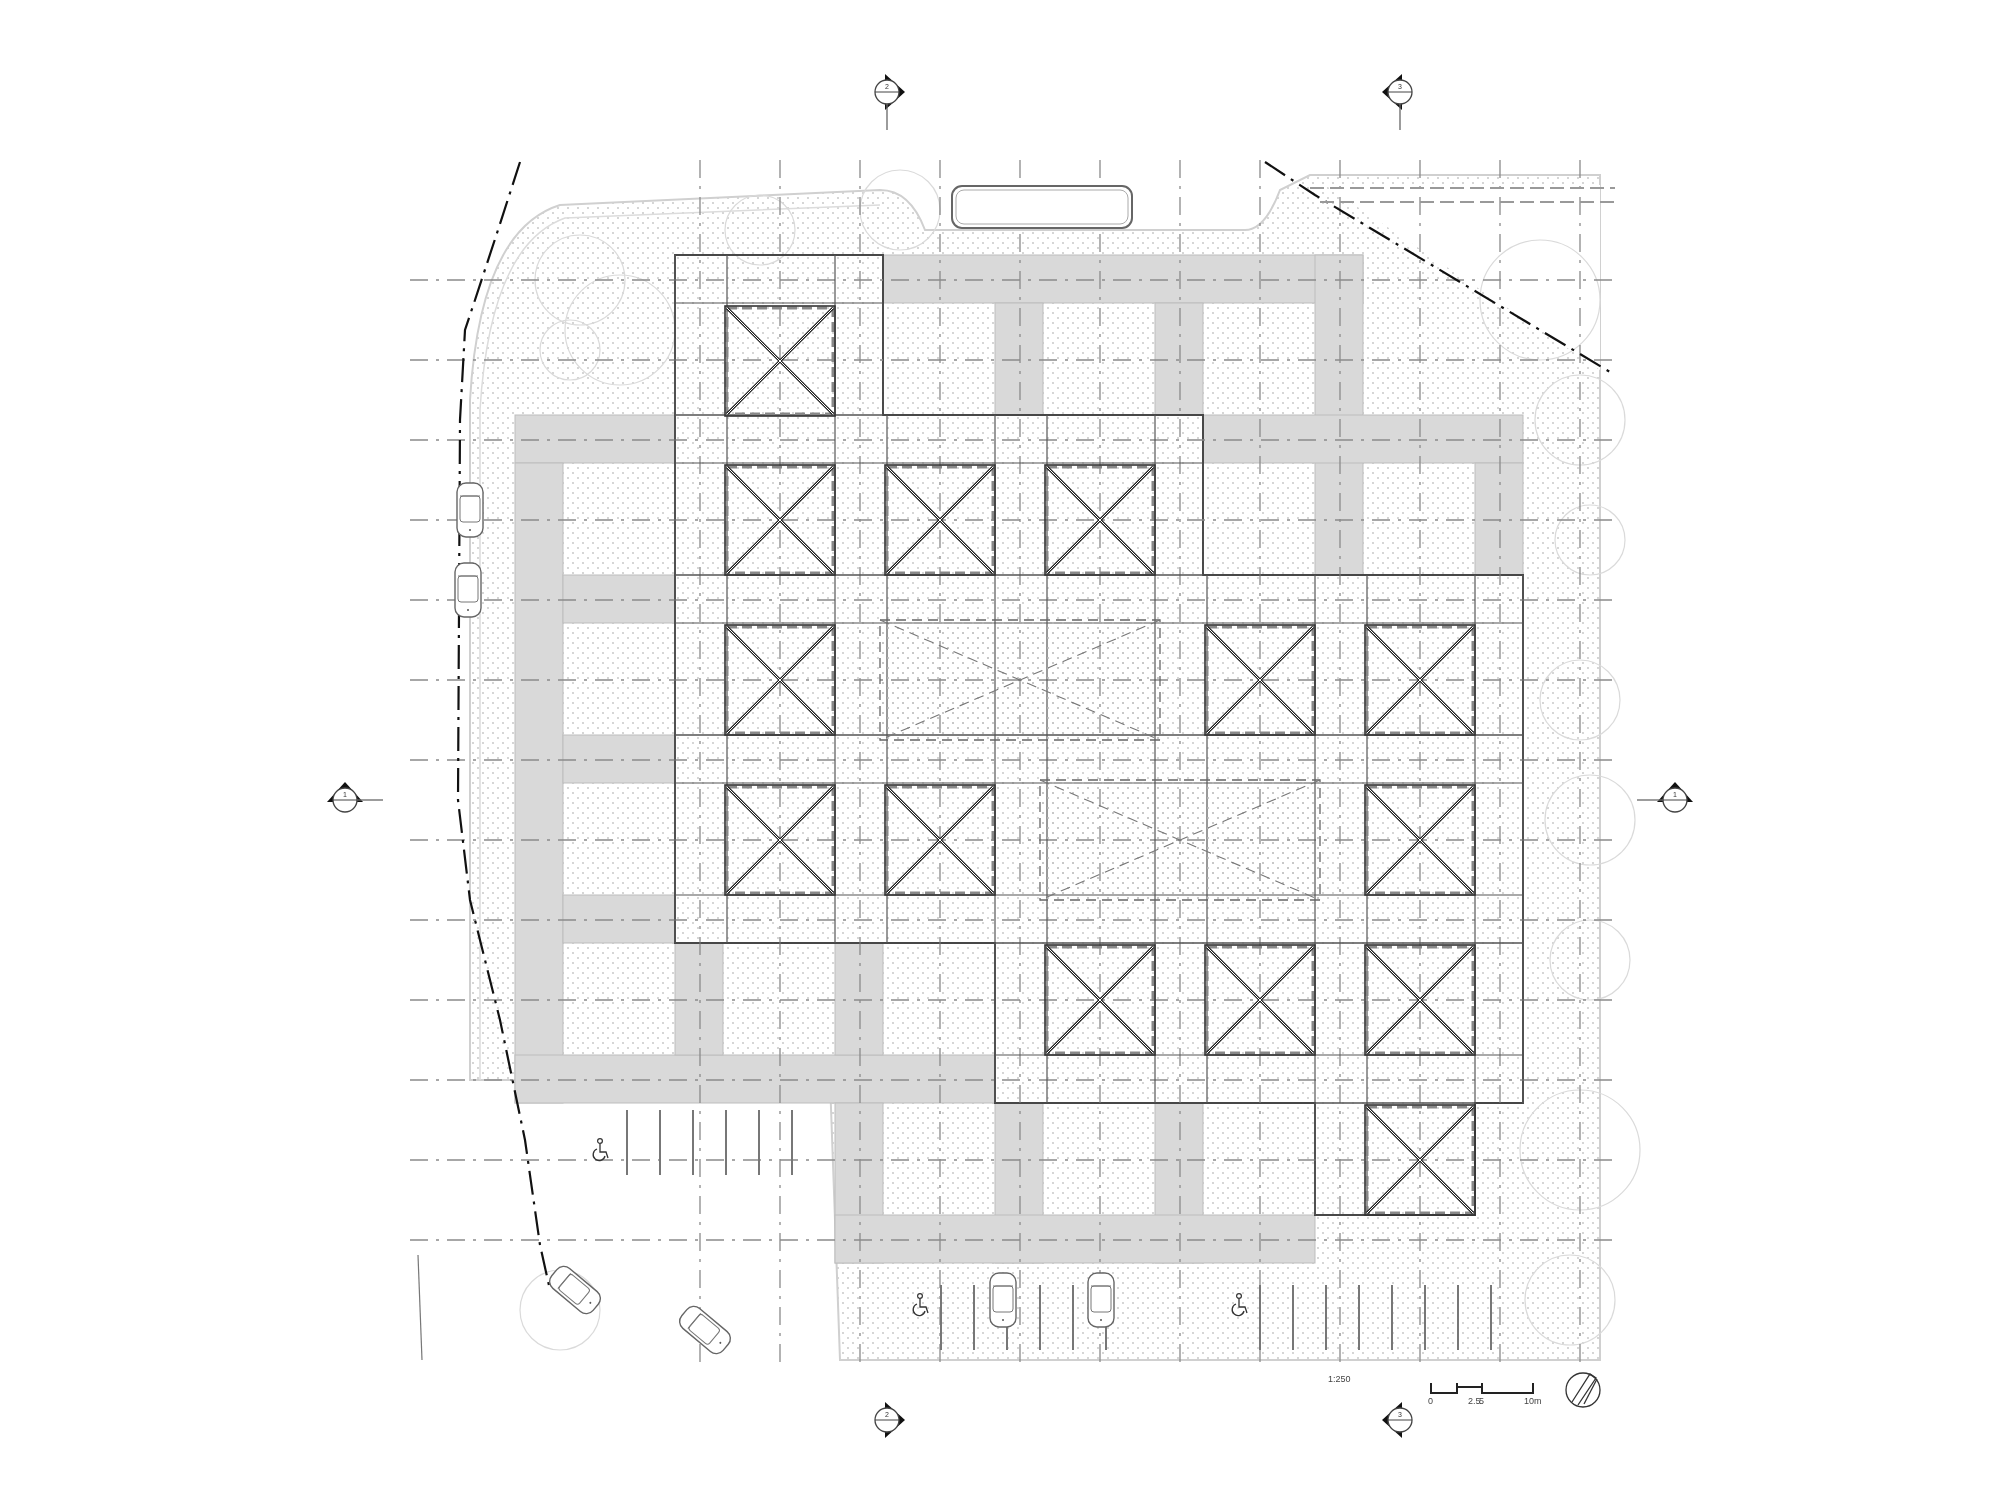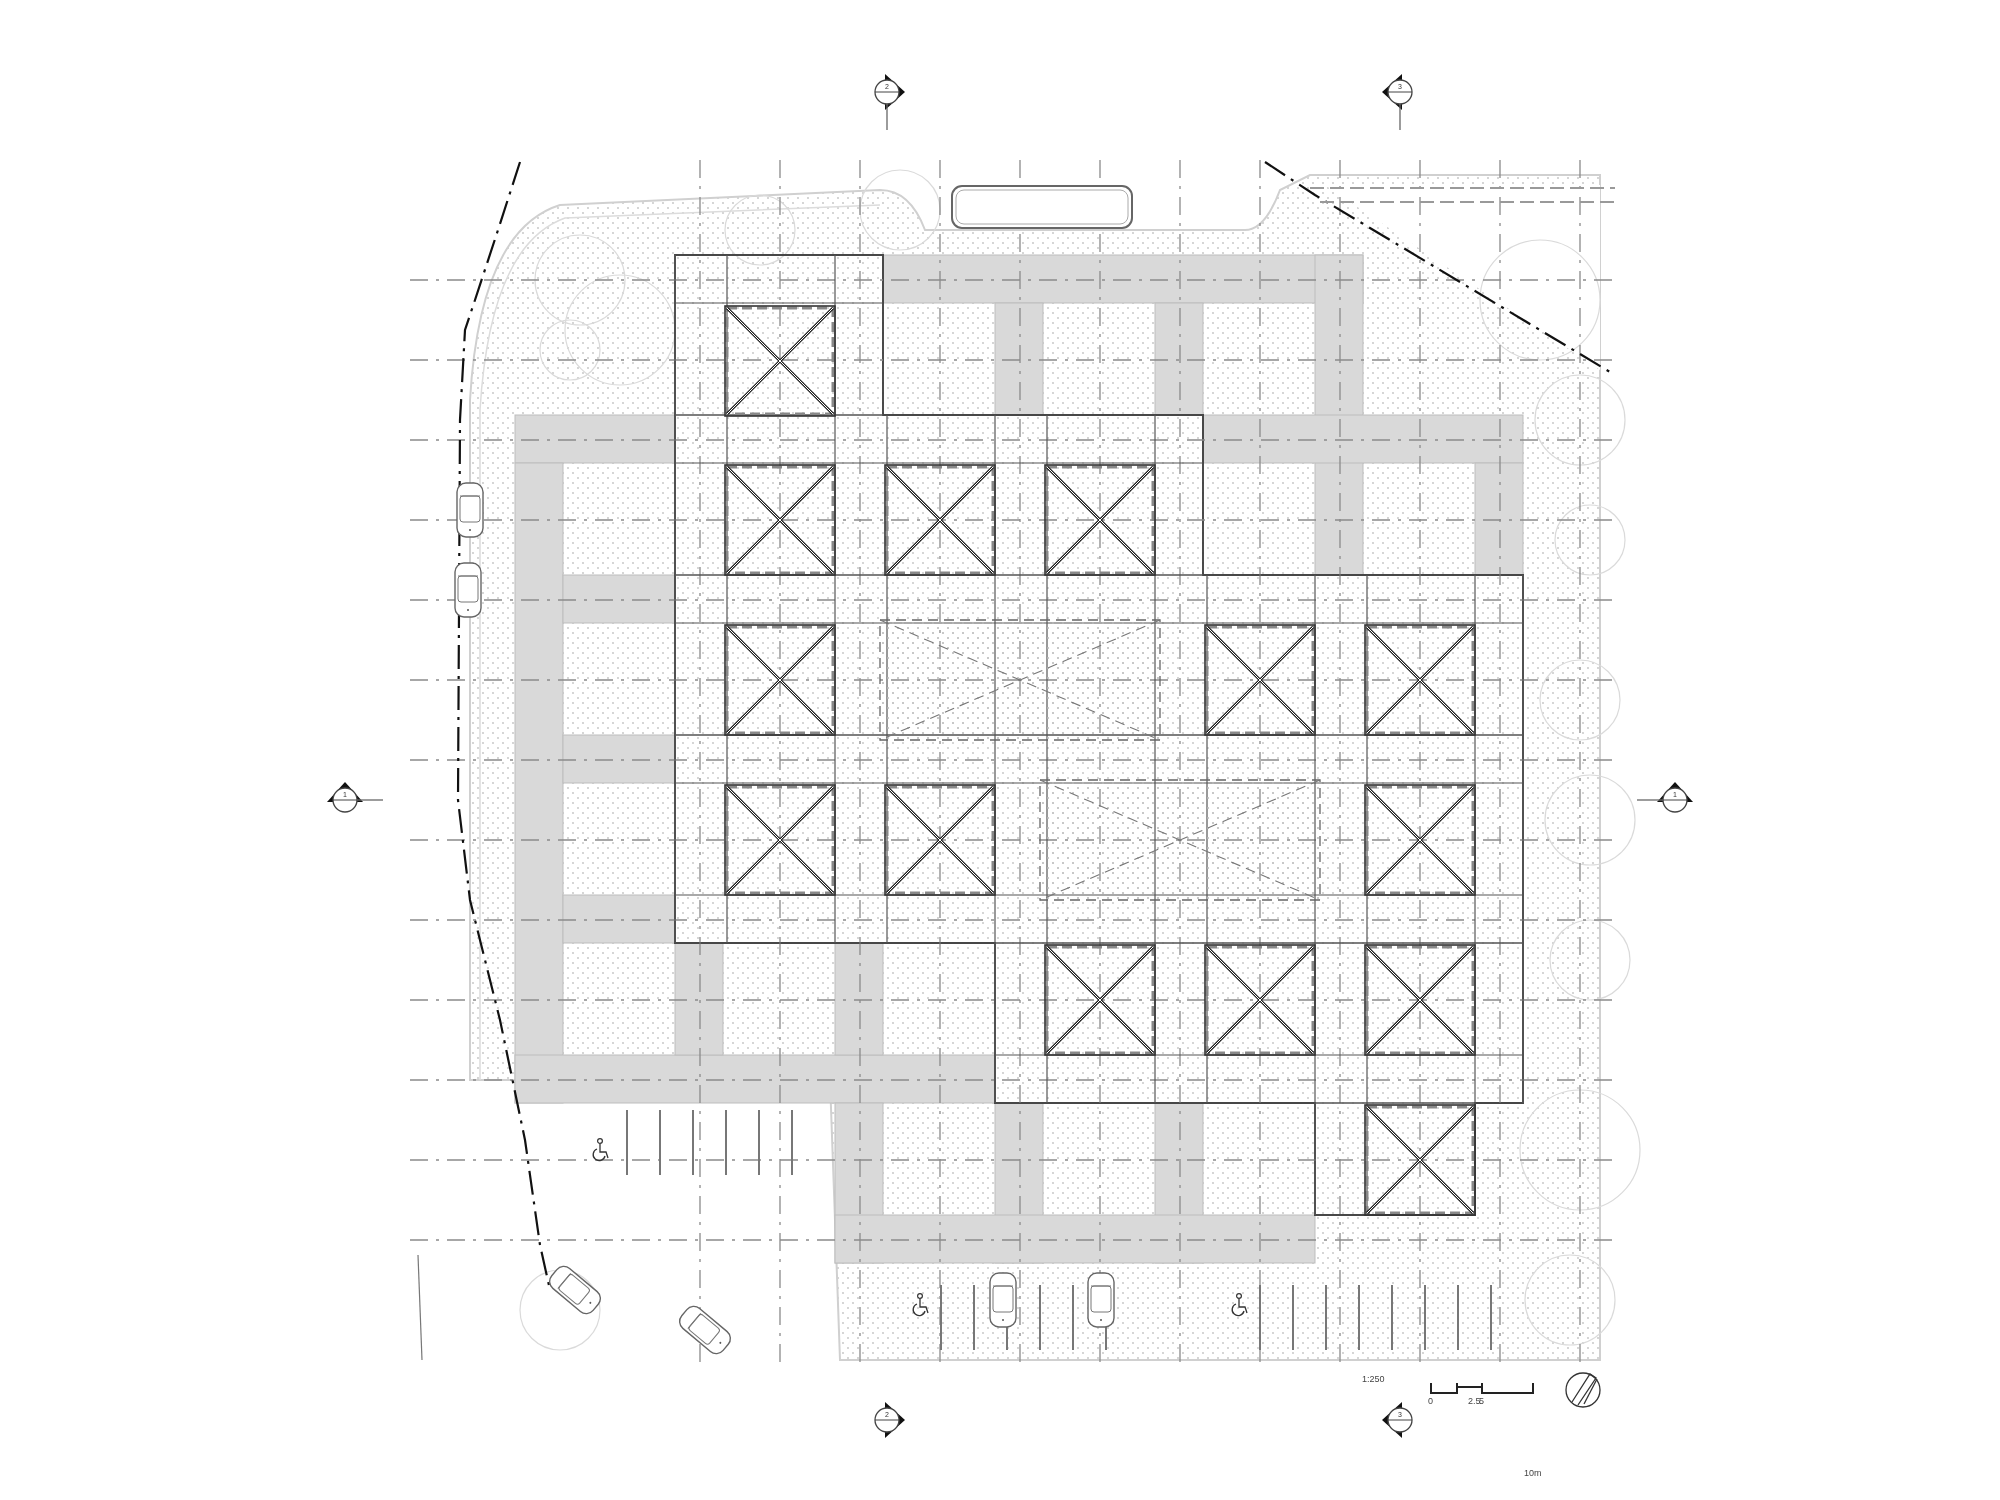--- a/index.html
+++ b/index.html
@@ -402,18 +402,18 @@
     <line x1="1482" y1="1393" x2="1482" y2="1383"></line>
   </g>
 
   <g fill="none" stroke="#333" stroke-width="1.3">
     <circle cx="1583" cy="1390" r="17"></circle>
     <path d="M1572,1402 L1590,1374 L1596,1378 L1578,1405"></path>
     <path d="M1584,1404 L1597,1379"></path>
   </g>
 </svg>
 
-<span class="scale-text" style="left:1362px;top:1374px;">1:250</span>
+<span class="scale-text" style="left:1328px;top:1374px;">1:250</span>
 <span class="scale-text" style="left:1428px;top:1396px;">0</span>
 <span class="scale-text" style="left:1450px;top:1396px;margin-left:18px;">2.5</span>
 <span class="scale-text" style="left:1479px;top:1396px;">5</span>
-<span class="scale-text" style="left:1524px;top:1468px;">10m</span>
+<span class="scale-text" style="left:1524px;top:1396px;">10m</span>
 </div>
 
 </body></html>

